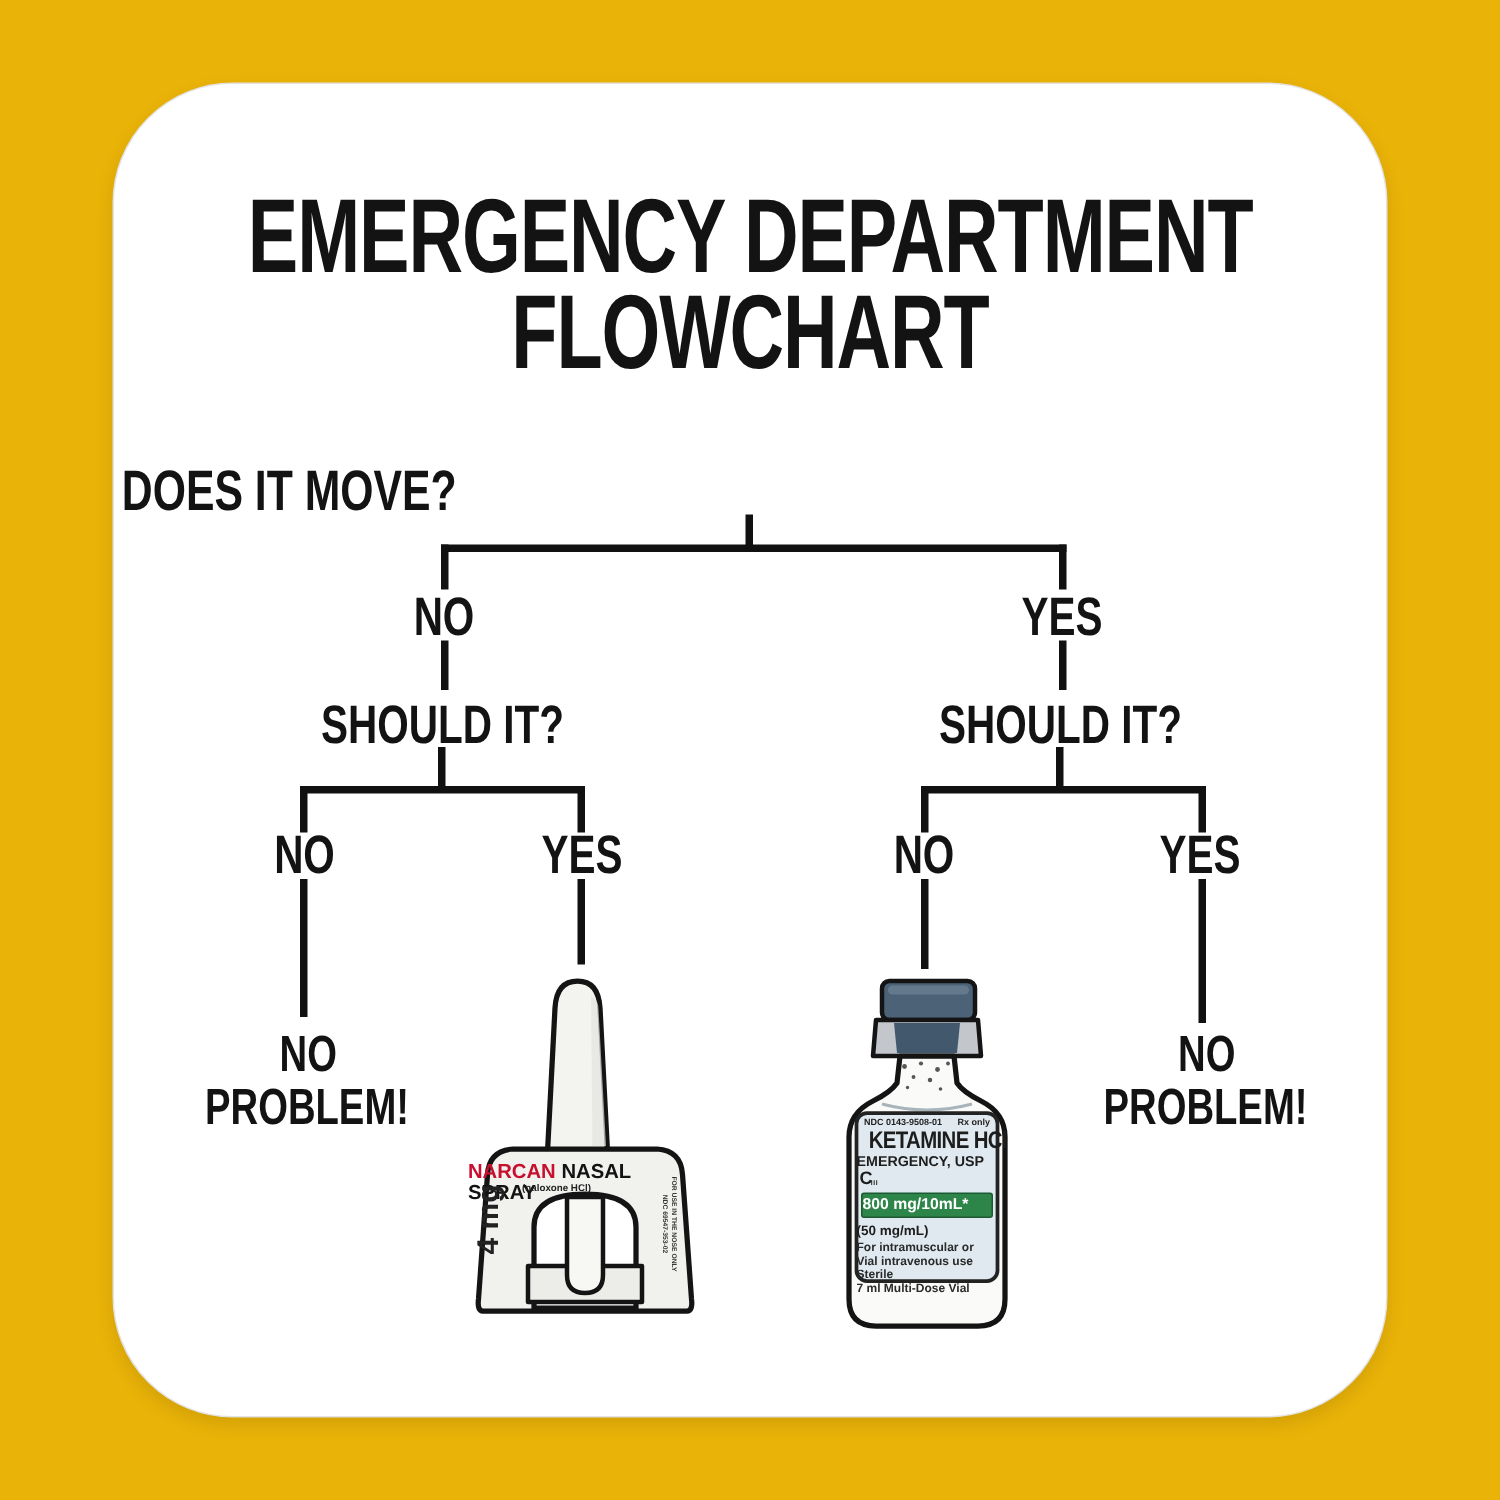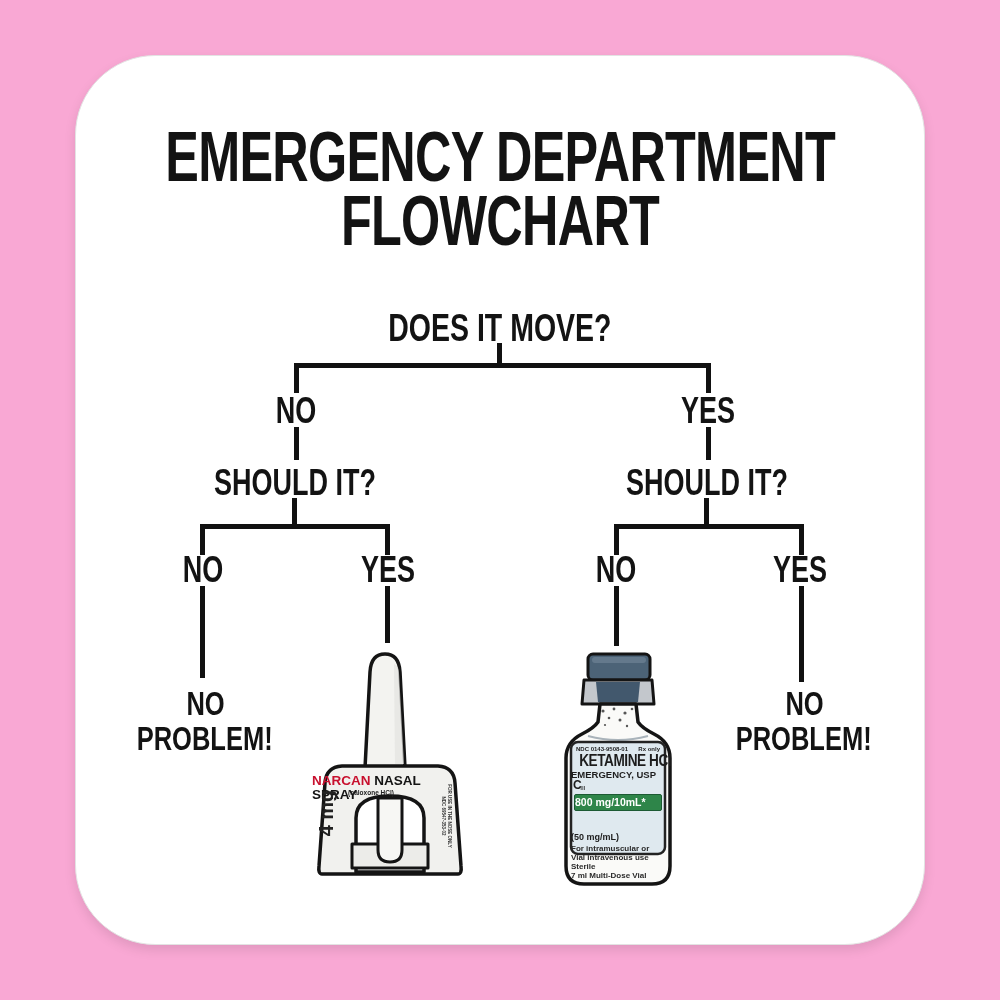--- a/index.html
+++ b/index.html
@@ -5,30 +5,30 @@
   :root{
     --line-black:#111111;
     --narcan-red:#C8102E;
     --ketamine-green:#2E8549;
     --vial-cap-blue:#4C6377;
     --vial-label-blue:#DFE9EF;
   }
   *{margin:0;padding:0;box-sizing:border-box;}
   html,body{background:#ffffff;}
   body{font-family:"Liberation Sans",sans-serif;color:#131313;}
-  .page{position:relative;width:1000px;height:1000px;background:#f9a8d4;overflow:hidden;}
+  .page{position:relative;width:1000px;height:1000px;background:#eab308;overflow:hidden;}
   .sticker{
     position:absolute;left:75px;top:55px;width:850px;height:890px;
     background:#ffffff;border:1px solid #e3e3e3;border-radius:80px;
     box-shadow:0 5px 12px rgba(0,0,0,0.10);
   }
   .cond{display:inline-block;transform:scaleX(0.72);transform-origin:center;white-space:nowrap;}
   .cond75{display:inline-block;transform:scaleX(0.75);transform-origin:center;white-space:nowrap;}
   .title-line{position:absolute;left:0;width:1000px;text-align:center;font-weight:800;font-size:70px;line-height:74px;letter-spacing:-1px;color:#131313;}
-  .q{position:absolute;text-align:center;font-weight:800;color:#131313;}
+  .q{position:absolute;font-weight:800;color:#131313;padding-left:44px;}
   .q-root{left:0;width:1000px;top:308px;font-size:38px;line-height:40px;}
   .lbl{position:absolute;text-align:center;font-weight:800;font-size:36px;line-height:36px;color:#131313;}
   .outcome{position:absolute;text-align:center;font-weight:800;font-size:34px;line-height:35px;color:#131313;}
   .cline{position:absolute;background:var(--line-black);}
   
   .device{position:absolute;}
   .device svg{position:absolute;left:0;top:0;}
   .narcan-brand{position:absolute;left:0;top:126px;width:156px;text-align:left;font-weight:800;font-size:13.5px;line-height:14px;}
   .narcan-brand .red{color:var(--narcan-red);}
   .narcan-generic{position:absolute;left:0;top:141px;width:118px;text-align:center;font-weight:700;font-size:6.5px;color:#222;}
@@ -39,21 +39,21 @@
   .k-label-text{position:absolute;left:13px;top:94px;width:94px;text-align:left;color:#1d1d1d;}
   .k-row1{display:flex;justify-content:space-between;padding:4px 5px 0 5px;font-size:6px;font-weight:700;}
   .k-name{margin-top:1px;font-size:16px;line-height:16px;font-weight:800;letter-spacing:-0.5px;}
   .k-name .inner{display:inline-block;transform:scaleX(0.85);transform-origin:center;white-space:nowrap;}
   .k-form{font-size:9.5px;line-height:11px;font-weight:800;}
   .ciii{display:inline-block;position:relative;font-weight:800;margin-left:2px;}
   .ciii .c{font-size:12px;line-height:10px;}
   .ciii .iii{position:absolute;left:7.5px;top:2.5px;font-size:4.5px;letter-spacing:0.4px;}
   .k-banner{margin:3px 3px 0 3px;background:var(--ketamine-green);border:1.5px solid #1c5a33;border-radius:2px;
     color:#ffffff;font-weight:800;font-size:10.5px;line-height:13px;padding:1px 0;}
-  .k-conc{margin-top:21px;font-size:9px;font-weight:800;}
+  .k-conc{margin-top:3px;font-size:9px;font-weight:800;}
   .k-small{font-size:8px;line-height:9px;font-weight:700;color:#2a2a2a;}
   .k-small.first{margin-top:2px;}
 </style>
 </head>
 <body>
 
 <div class="page">
   <div class="sticker"></div>
 
   <div class="title-line" style="top:120px;">

